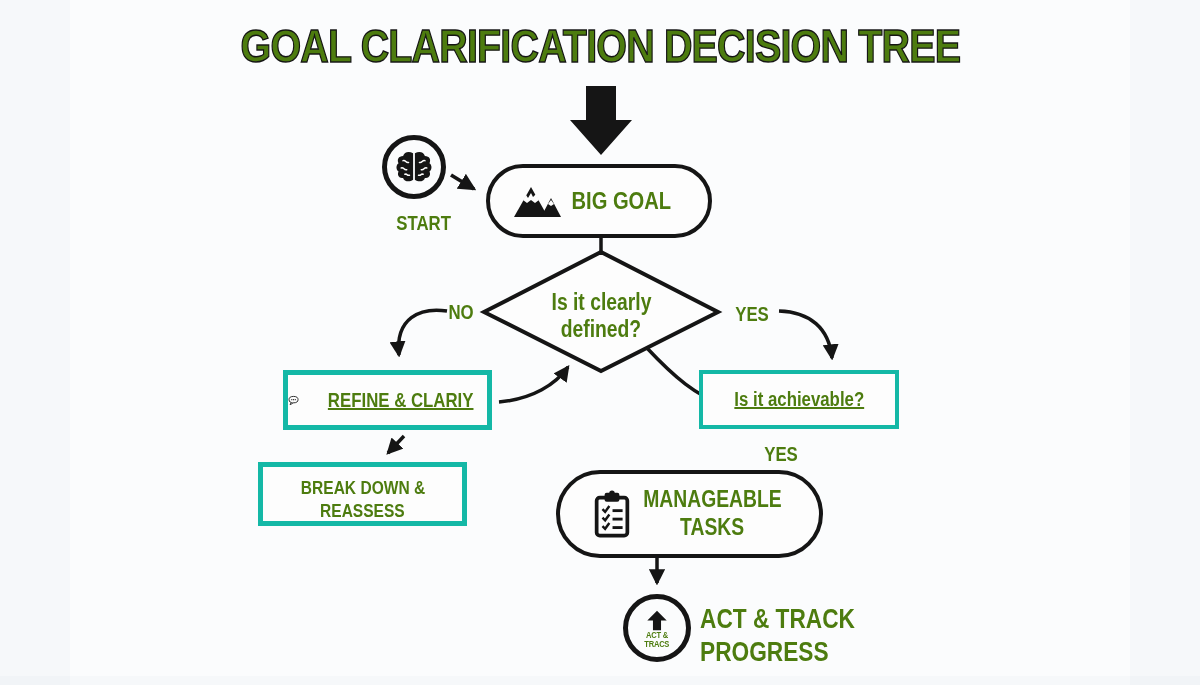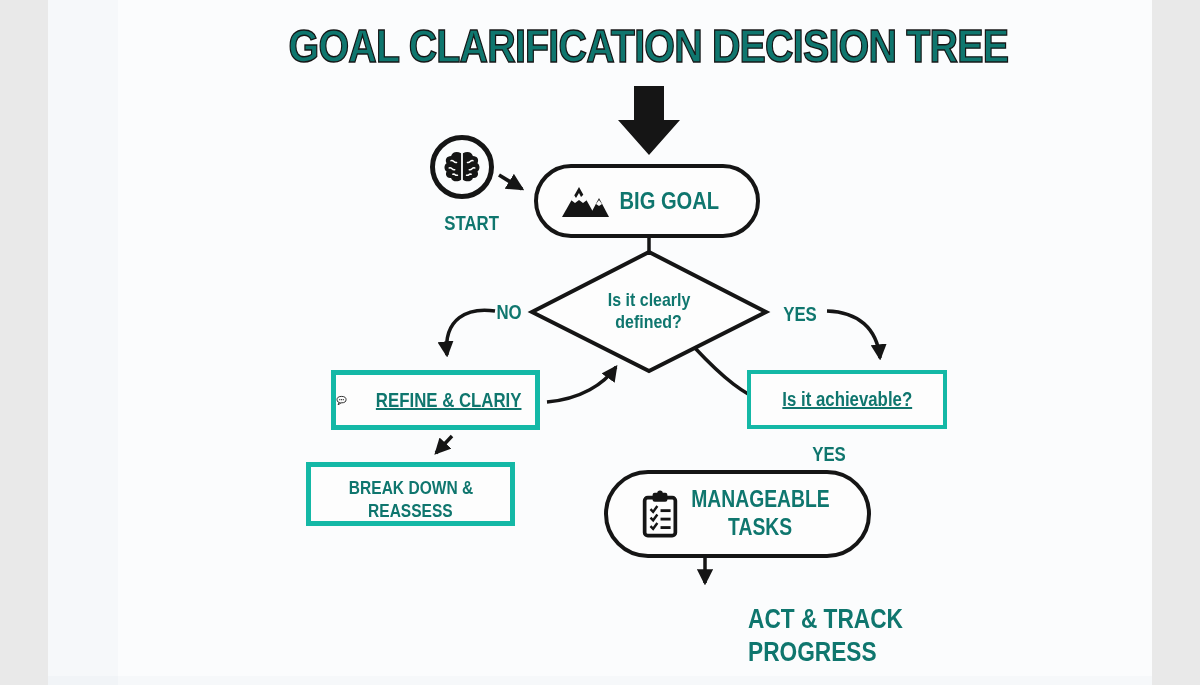--- a/index.html
+++ b/index.html
@@ -1,19 +1,19 @@
 <!DOCTYPE html>
 <html><head>
 <meta charset="utf-8">
 <style>
   html,body{margin:0;padding:0;}
   body{font-family:"Liberation Sans", sans-serif; background:#e9e9e9;}
   .canvas{
-    position:relative; width:1104px; height:685px; margin:0 auto;
-    background:#fbfcfd; overflow:hidden; color:#0f766e;
+    position:relative; width:1200px; height:685px; margin:0 auto;
+    background:#fbfcfd; overflow:hidden; color:#4d7c0f;
   }
   .abs{position:absolute;}
   .cond{display:inline-block; transform:scaleX(0.84); transform-origin:center; white-space:nowrap;}
   .cond-left{display:inline-block; transform:scaleX(0.84); transform-origin:left center; white-space:nowrap;}
   .title{
     left:0; top:18px; width:1200px; text-align:center;
     font-size:47px; font-weight:700; letter-spacing:-1px;
     -webkit-text-stroke:1.4px #151515;
   }
   .node-label{font-weight:700;}
@@ -103,21 +103,21 @@
   <div class="abs pill" style="left:486px; top:164px; width:226px; height:74px; border-radius:37px; padding-left:22px; ">
     <svg width="50" height="36" viewBox="0 0 50 36">
       <polygon points="2,34 19,4 36,34" fill="#151515"></polygon>
       <path d="M11,17 L14,12 L16,15 L19,10 L21,14 L24,11 L27,17 L23,20 L19,17 L15,20 Z" fill="#fdfdfd"></path>
       <polygon points="29,34 39,15 49,34" fill="#151515"></polygon>
       <polygon points="36,21 39,17 42,21 39,23" fill="#fdfdfd"></polygon>
     </svg>
     <span class="node-label cond" style="font-size:24px;">BIG GOAL</span>
   </div>
 
-  <div class="abs node-label two-line" style="left:499px; top:289px; width:204px; font-size:19px;">
+  <div class="abs node-label two-line" style="left:499px; top:289px; width:204px; font-size:23px;">
     <span class="cond">Is it clearly</span><br>
     <span class="cond">defined?</span>
   </div>
 
   <div class="abs edge-label" style="left:439px; top:301px; width:44px;">
     <span class="cond">NO</span>
   </div>
   <div class="abs edge-label" style="left:729px; top:303px; width:46px;">
     <span class="cond">YES</span>
   </div>
@@ -169,19 +169,28 @@
         <rect x="17.5" y="26" width="9.5" height="2.7"></rect>
         <rect x="17.5" y="34" width="9.5" height="2.7"></rect>
       </g>
     </svg>
     <span class="node-label two-line" style="font-size:23px; line-height:1.2;">
       <span class="cond">MANAGEABLE</span><br>
       <span class="cond">TASKS</span>
     </span>
   </div>
 
+  <div class="abs circle-node" style="left:623px; top:594px; width:68px; height:68px;">
+    <div class="act-inner">
+      <svg width="26" height="21" viewBox="0 0 30 26">
+        <polygon points="15,1 27,13 20,13 20,25 10,25 10,13 3,13" fill="#151515"></polygon>
+      </svg>
+      <span class="tiny cond">ACT &amp;</span>
+      <span class="tiny cond">TRACS</span>
+    </div>
+  </div>
 
   <div class="abs node-label" style="left:700px; top:603px; font-size:27px; line-height:1.22;">
     <span class="cond-left">ACT &amp; TRACK</span><br>
     <span class="cond-left">PROGRESS</span>
   </div>
 
 </div>
 
 </body></html>

